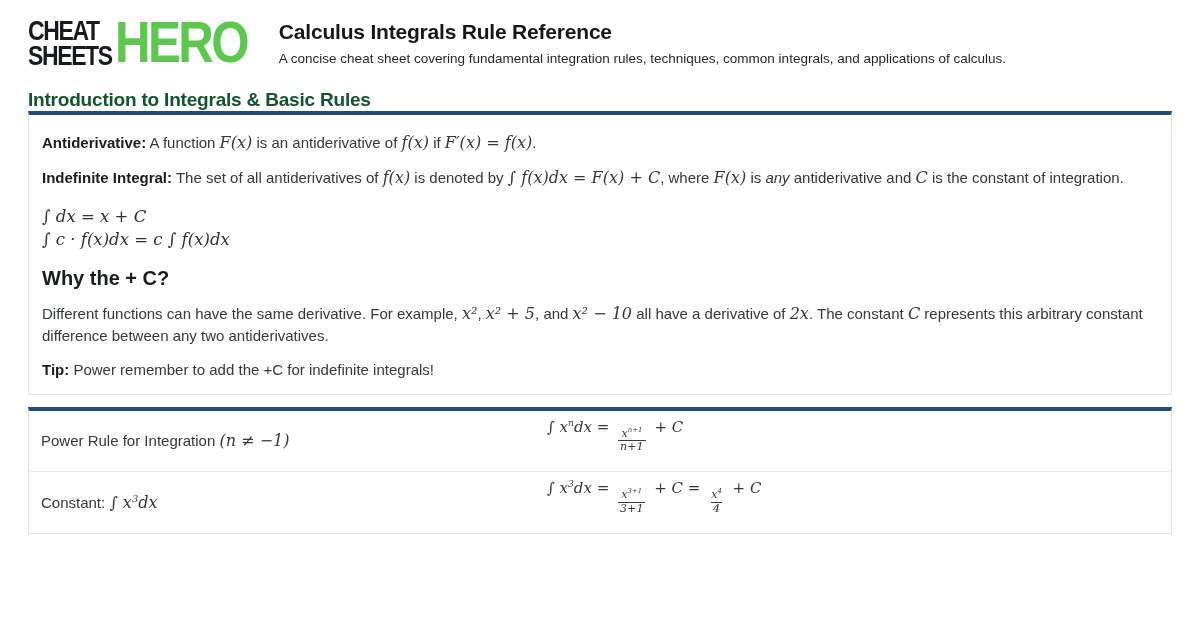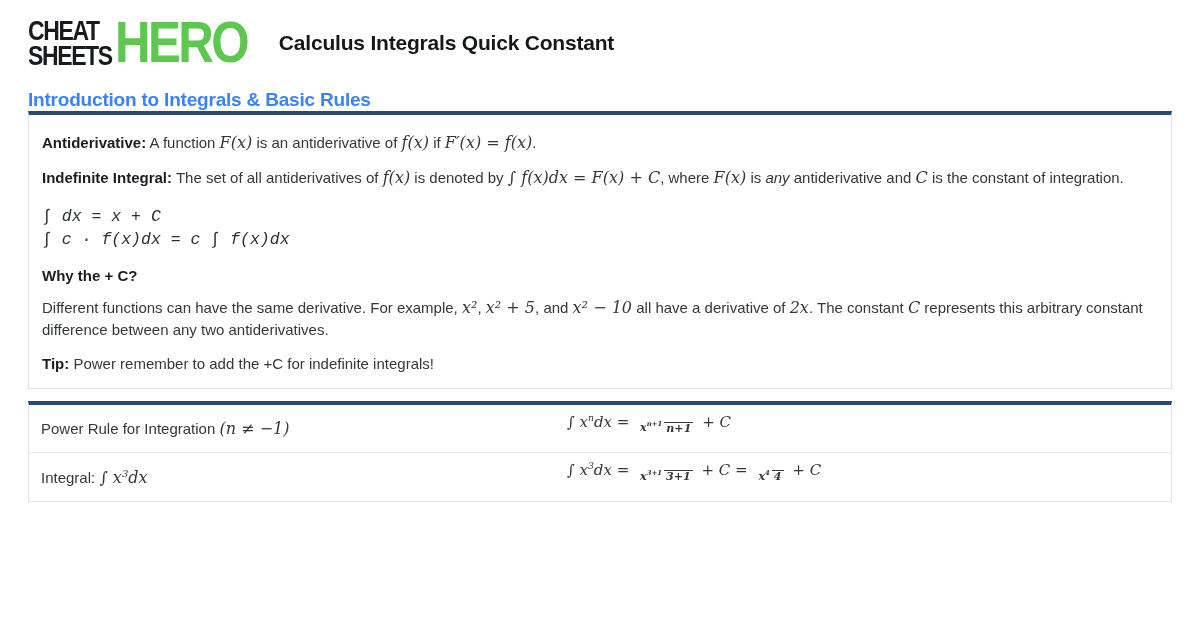--- a/index.html
+++ b/index.html
@@ -10,61 +10,62 @@
   
   .header { display: flex; align-items: center; margin-bottom: 16px; }
   .logo { display: flex; align-items: flex-start; flex: 0 0 auto; }
   .logo-black { font-weight: 800; font-size: 25px; line-height: 0.93; letter-spacing: -1.5px; color: #181b1e; transform: scale(0.92, 1.08); transform-origin: left center; }
   .logo-hero { font-weight: 800; font-size: 56px; line-height: 0.82; letter-spacing: -3px; margin-left: -4px; transform: scale(0.88, 1.02); transform-origin: left center; }
   .header-text { margin-left: 14px; }
   .page-title { font-size: 21px; font-weight: 700; color: #15181b; letter-spacing: -0.2px; }
   .page-subtitle { font-size: 13.5px; color: #24282c; margin-top: 7px; }
 
   
-  .section-title { font-size: 19px; font-weight: 700; color: #3b82f6; margin: 22px 0 0 0; letter-spacing: -0.2px; }
+  .section-title { font-size: 19px; font-weight: 700; color: #14532d; margin: 22px 0 0 0; letter-spacing: -0.2px; }
   .subsection-title { font-size: 17px; font-weight: 400; color: #14181c; margin: 21px 0 12px 0; }
 
   
   .card { border: 1px solid #dfe2e7; border-top: 4px solid #254a74; padding: 4px 13px 13px 13px; }
   .card p { font-size: 15px; line-height: 1.45; margin: 12px 0 0 0; }
   .card p.spaced { }
   .b { font-weight: 700; color: #191d21; }
   .em { font-style: italic; }
   .math { font-family: "DejaVu Serif", serif; font-style: italic; font-size: 1.07em; }
-  .math-block { margin: 16px 0 0 0; font-size: 16.5px; line-height: 1.42; color: #2c3136; font-family: Liberation Mono, monospace; }
+  .math-block { margin: 16px 0 0 0; font-size: 16.5px; line-height: 1.42; color: #2c3136; }
   .math-block div { white-space: pre; }
-  .why-title { font-size: 15px; font-weight: 700; color: #191d21; margin-top: 15px; }
+  .why-title { font-size: 20px; font-weight: 700; color: #191d21; margin-top: 15px; }
   sup { font-size: 0.62em; line-height: 0; vertical-align: super; }
 
   
   .rule-table { border: 1px solid #dfe2e7; border-top: 4px solid #254a74; margin-top: 12px; }
-  .trow { display: grid; grid-template-columns: 44.3% 1fr; border-bottom: 1px solid #e7e9ec; gap: 20px; }
+  .trow { display: grid; grid-template-columns: 44.3% 1fr; border-bottom: 1px solid #e7e9ec; }
   .trow:last-child { border-bottom: none; }
   .tcell { padding: 7px 12px; font-size: 15px; display: flex; align-items: center; min-height: 33px; }
 
   
-  .frac { display: inline-flex; flex-direction: row; align-items: center; vertical-align: -0.45em; margin: 10px 4px; font-size: 0.74em; line-height: 1.15; font-weight: bold; }
+  .frac { display: inline-flex; flex-direction: column; align-items: center; vertical-align: -0.45em; margin: 10px 4px; font-size: 0.74em; line-height: 1.15; }
   .frac .num { display: block; padding: 0 2px; }
   .frac .den { display: block; border-top: 1px solid #33383d; padding: 0 2px; }
 </style>
 </head>
 <body>
 
 <div class="page">
 
   <div class="header">
     <div class="logo">
       <div class="logo-black">
           <div>CHEAT</div>
           <div>SHEETS</div>
         </div>
       <div class="logo-hero" style="color:#5ec74f">HERO</div>
     </div>
     <div class="header-text">
-      <div class="page-title">Calculus Integrals Quick Constant</div>
+      <div class="page-title">Calculus Integrals Rule Reference</div>
+      <div class="page-subtitle">A concise cheat sheet covering fundamental integration rules, techniques, common integrals, and applications of calculus.</div>
     </div>
   </div>
 
   <h2 class="section-title">Introduction to Integrals &amp; Basic Rules</h2>
 
   <div class="card">
 
     <p><span class="b">Antiderivative:</span><span> A function </span><span class="math">F(x)</span><span> is an antiderivative of </span><span class="math">f(x)</span><span> if </span><span class="math">F′(x) = f(x)</span><span>.</span></p>
 
     <p class="spaced"><span class="b">Indefinite Integral:</span><span> The set of all antiderivatives of </span><span class="math">f(x)</span><span> is denoted by </span><span class="math">∫ f(x)dx = F(x) + C</span><span>, where </span><span class="math">F(x)</span><span> is </span><span class="em">any</span><span> antiderivative and </span><span class="math">C</span><span> is the constant of integration.</span></p>
@@ -92,21 +93,21 @@
       <div class="tcell math">
           <span><span>∫ x</span><sup>n</sup><span>dx = </span><span class="frac">
               <span class="num"><span>x</span><sup>n+1</sup></span>
               <span class="den">n+1</span>
             </span><span> + C</span></span>
         </div>
     </div>
 
     <div class="trow">
       <div class="tcell">
-          <span><span>Integral: </span><span class="math"><span>∫ x</span><sup>3</sup><span>dx</span></span></span>
+          <span><span>Constant: </span><span class="math"><span>∫ x</span><sup>3</sup><span>dx</span></span></span>
         </div>
       <div class="tcell math">
           <span><span>∫ x</span><sup>3</sup><span>dx = </span><span class="frac">
               <span class="num"><span>x</span><sup>3+1</sup></span>
               <span class="den">3+1</span>
             </span><span> + C = </span><span class="frac">
               <span class="num"><span>x</span><sup>4</sup></span>
               <span class="den">4</span>
             </span><span> + C</span></span>
         </div>

